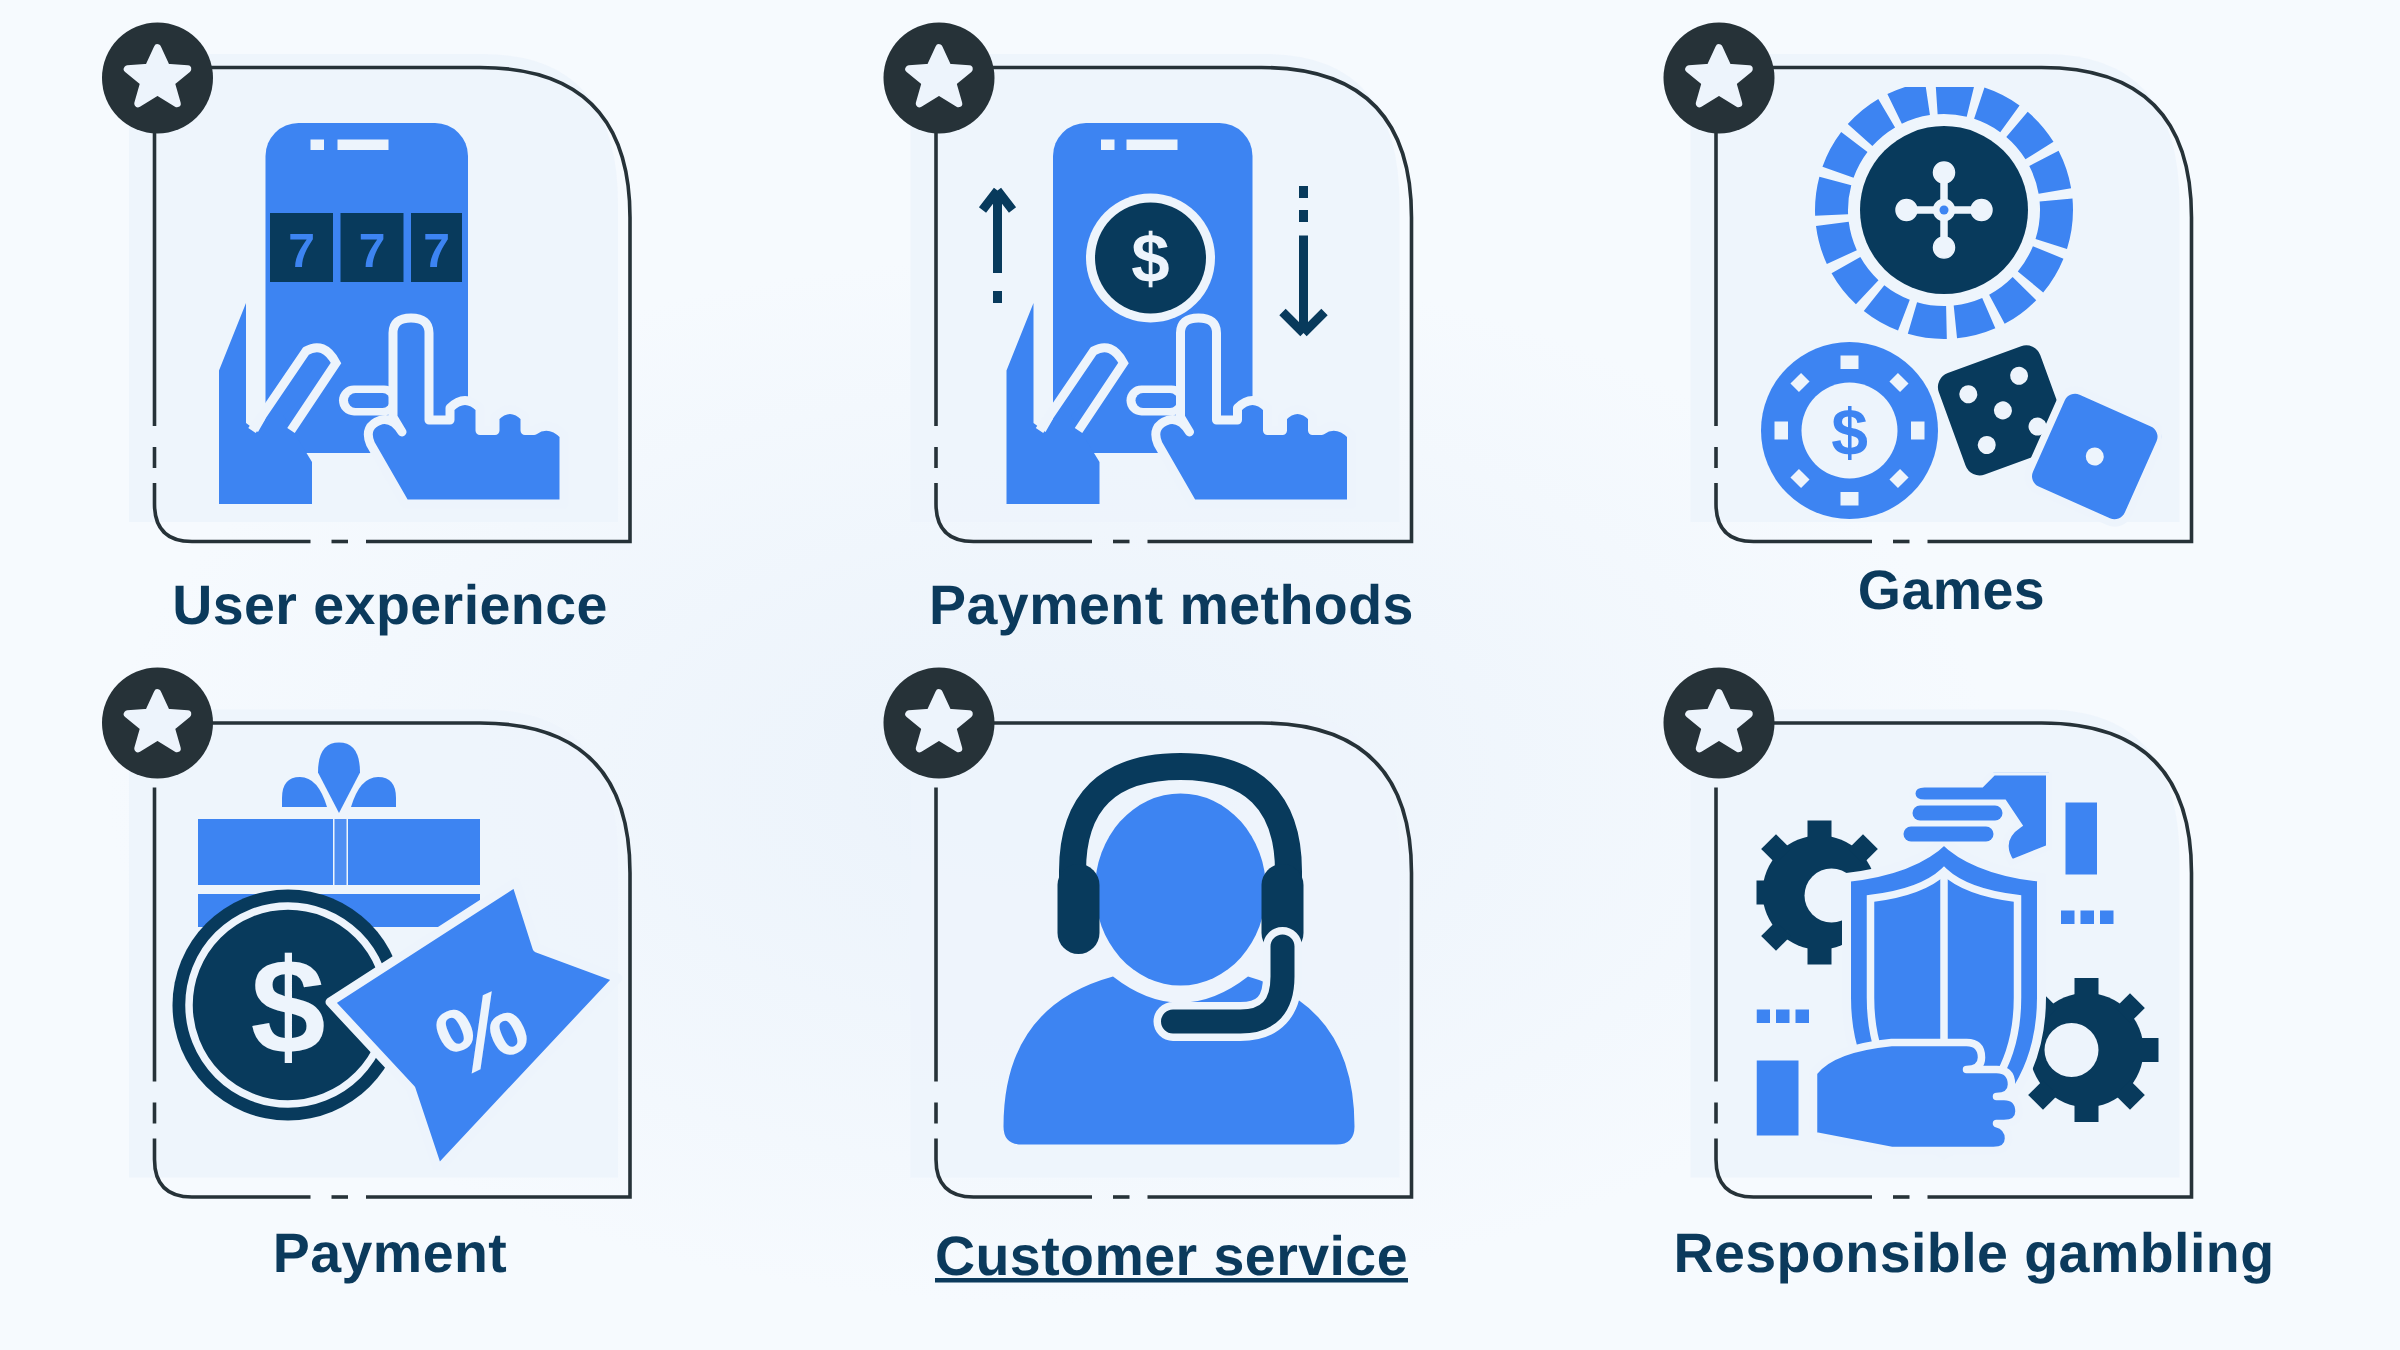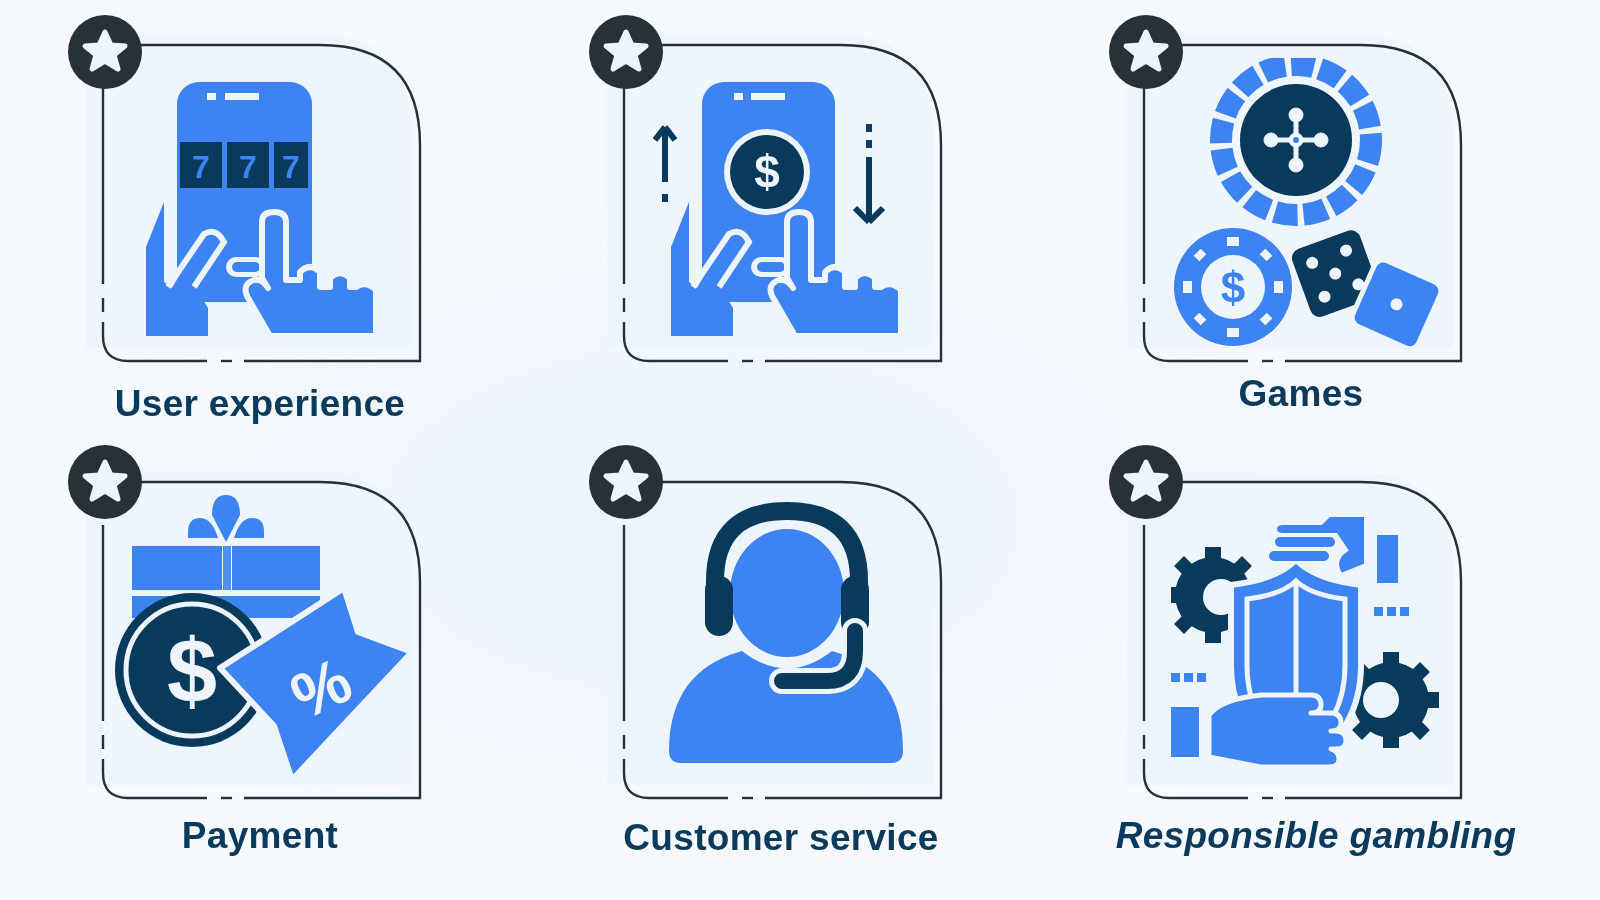--- a/index.html
+++ b/index.html
@@ -85,20 +85,21 @@
     <text x="122" y="106" text-anchor="middle" font-family="Liberation Sans, sans-serif" font-weight="bold" font-size="46" fill="#EDF4FC">$</text>
     <rect x="221" y="42" width="6" height="8" fill="#083A5C"></rect>
     <rect x="221" y="58" width="6" height="8" fill="#083A5C"></rect>
     <path d="M224 75 V140 M224 140 L210 126 M224 140 L238 126" stroke="#083A5C" stroke-width="6" fill="none"></path>
     <path d="M44 120 L26 165 V254 H88 V226 L69 195 L104 160 L84 150 L52 206 L44 200 Z" fill="#3D84F2"></path>
     <path d="M48 205 L84 152 Q96 145 104 160 L74 205" fill="none" stroke="#EDF4FC" stroke-width="6"></path>
     <rect x="106" y="175" width="40" height="20" rx="10" fill="#EDF4FC"></rect>
     <rect x="112" y="180" width="28" height="10" rx="5" fill="#3D84F2"></rect>
     <path d="M142 140 Q142 130 154 130 Q166 130 166 140 V198 H180 V190 Q190 180 200 190 V205 H210 V196 Q220 186 230 196 V205 H236 Q246 198 256 208 V254 H150 L127 214 Q122 202 134 198 Q142 196 148 206 L142 196 Z" fill="#3D84F2" stroke="#EDF4FC" stroke-width="6" stroke-linejoin="round"></path>
   </svg>
+  <div class="label" style="top:375px;">Payment methods</div>
 </div>
 
 <div class="card" style="left:1101px; top:8px;">
   <svg class="frame" width="400" height="380">
     <path d="M26 28 L262 28 Q352 28 352 128 L352 340 L26 340 Z" fill="#EDF4FC" opacity="0.9"></path>
     <path d="M80 37 H260 Q360 37 360 137 V353 H184" fill="none" stroke="#263238" stroke-width="2.4"></path>
     <path d="M172 353 H161" fill="none" stroke="#263238" stroke-width="2.4"></path>
     <path d="M147 353 H68 Q43 353 43 328 V314" fill="none" stroke="#263238" stroke-width="2.4"></path>
     <path d="M43 304 V290" fill="none" stroke="#263238" stroke-width="2.4"></path>
     <path d="M43 276 V80" fill="none" stroke="#263238" stroke-width="2.4"></path>
@@ -196,21 +197,21 @@
   <svg class="icon" style="left:86px; top:56px;" width="240" height="270" viewBox="0 0 240 270">
     <path d="M2 250 Q2 170 75 150 Q120 185 165 150 Q236 170 236 250 Q236 262 224 262 H14 Q2 262 2 250 Z" fill="#3D84F2"></path>
     <ellipse cx="120" cy="92" rx="57" ry="64" fill="#3D84F2"></ellipse>
     <path d="M48 100 V80 Q48 10 120 10 Q192 10 192 80 V100" fill="none" stroke="#083A5C" stroke-width="18"></path>
     <path d="M54 100 V80 Q54 30 120 22" fill="none" stroke="#EDF4FC" stroke-width="5" opacity="0.0"></path>
     <rect x="38" y="75" width="28" height="60" rx="14" fill="#083A5C"></rect>
     <rect x="174" y="75" width="28" height="60" rx="14" fill="#083A5C"></rect>
     <path d="M188 130 V150 Q188 180 160 180 H115" fill="none" stroke="#EDF4FC" stroke-width="26" stroke-linecap="round"></path>
     <path d="M188 130 V150 Q188 180 160 180 H115" fill="none" stroke="#083A5C" stroke-width="16" stroke-linecap="round"></path>
   </svg>
-  <div class="label" style="top:372px;">Customer service</div>
+  <div class="label" style="top:372px;text-decoration:underline;">Customer service</div>
 </div>
 
 <div class="card" style="left:1101px; top:445px;">
   <svg class="frame" width="400" height="380">
     <path d="M26 28 L262 28 Q352 28 352 128 L352 340 L26 340 Z" fill="#EDF4FC" opacity="0.9"></path>
     <path d="M80 37 H260 Q360 37 360 137 V353 H184" fill="none" stroke="#263238" stroke-width="2.4"></path>
     <path d="M172 353 H161" fill="none" stroke="#263238" stroke-width="2.4"></path>
     <path d="M147 353 H68 Q43 353 43 328 V314" fill="none" stroke="#263238" stroke-width="2.4"></path>
     <path d="M43 304 V290" fill="none" stroke="#263238" stroke-width="2.4"></path>
     <path d="M43 276 V80" fill="none" stroke="#263238" stroke-width="2.4"></path>
@@ -254,14 +255,14 @@
     <rect x="206" y="20" width="21" height="48" fill="#3D84F2"></rect>
     <rect x="203" y="92" width="9" height="9" fill="#3D84F2"></rect>
       <rect x="216" y="92" width="9" height="9" fill="#3D84F2"></rect>
       <rect x="229" y="92" width="9" height="9" fill="#3D84F2"></rect>
     <rect x="0" y="158" width="9" height="9" fill="#3D84F2"></rect>
       <rect x="13" y="158" width="9" height="9" fill="#3D84F2"></rect>
       <rect x="26" y="158" width="9" height="9" fill="#3D84F2"></rect>
     <rect x="0" y="192" width="28" height="50" fill="#3D84F2"></rect>
     <path d="M38 200 Q50 184 90 180 H140 Q150 180 150 190 Q150 198 140 198 H160 Q170 198 170 208 Q170 216 160 216 H165 Q175 216 175 226 Q175 234 165 234 H160 Q168 236 168 244 Q168 252 158 252 H90 L38 242 Z" fill="#3D84F2" stroke="#EDF4FC" stroke-width="5" stroke-linejoin="round"></path>
   </svg>
-  <div class="label" style="top:370px; left:-45px;font-style:italic;">Responsible gambling</div>
+  <div class="label" style="top:370px; left:-45px;">Responsible gambling</div>
 </div>
 
 </body></html>

